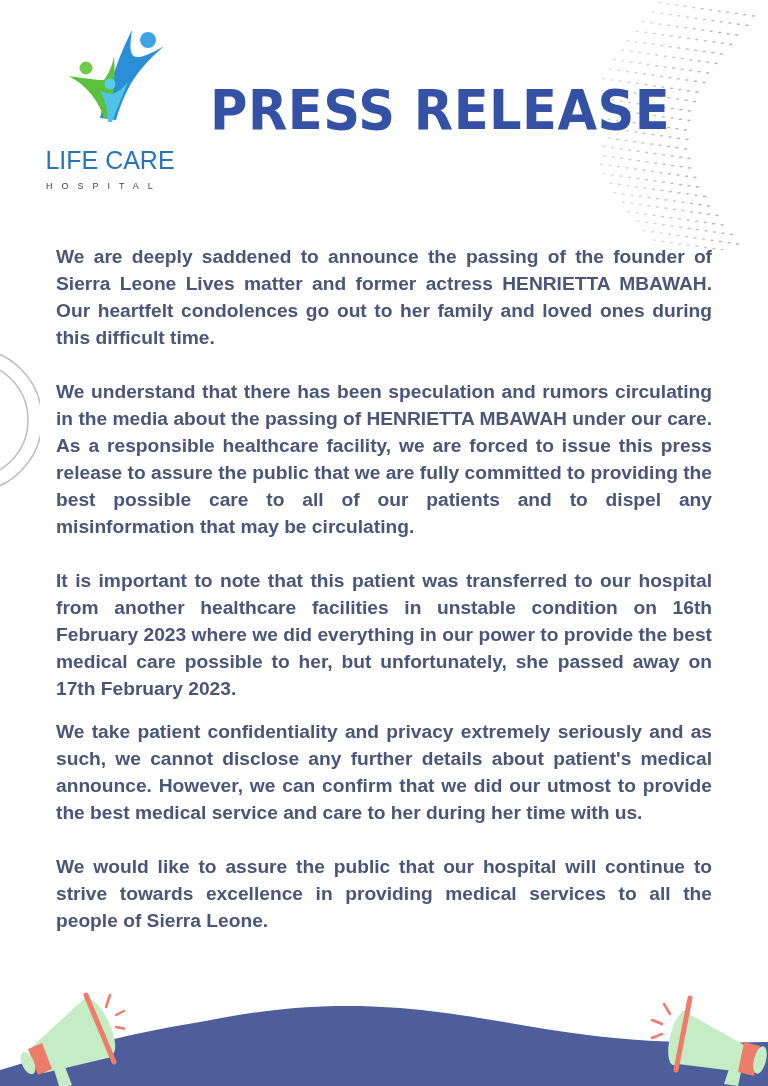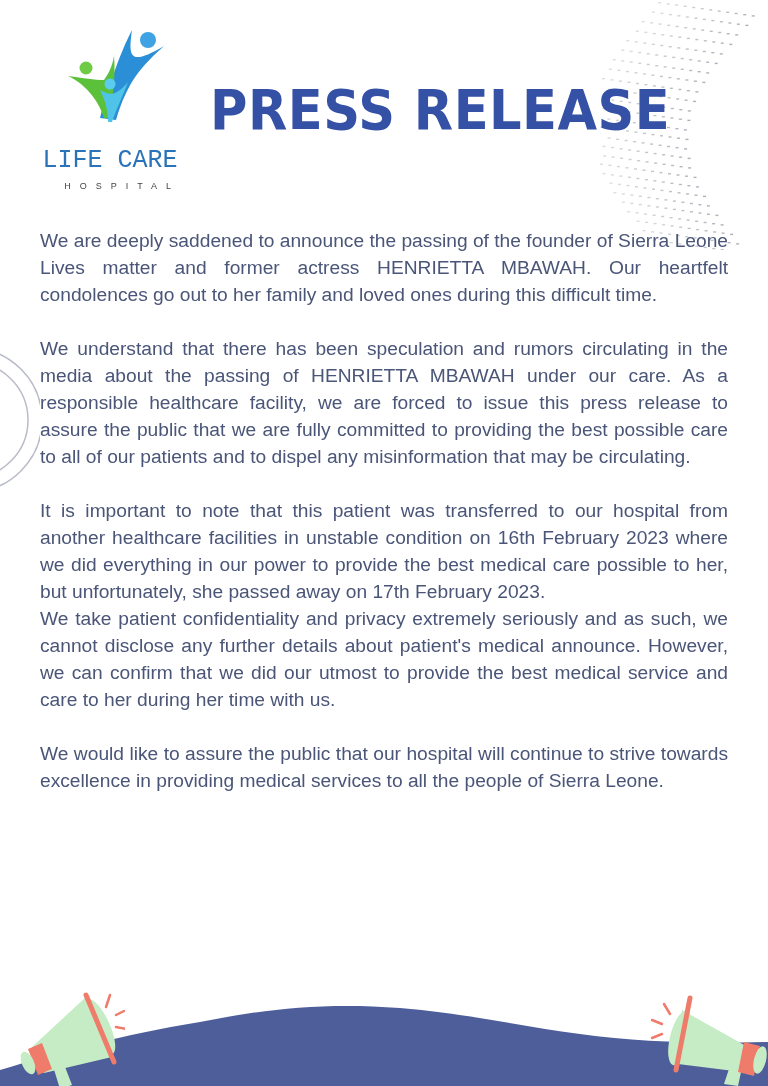--- a/index.html
+++ b/index.html
@@ -8,38 +8,38 @@
       background: #ffffff;
       font-family: "Liberation Sans", sans-serif;
     }
     .deco { position: absolute; }
     #dots { left: 600px; top: 0; width: 168px; height: 250px; }
     #circles { left: -60px; top: 340px; width: 100px; height: 160px; }
     #logo { position: absolute; left: 40px; top: 18px; width: 140px; height: 160px; }
     #logo svg { position: absolute; left: 20px; top: 0; width: 110px; height: 108px; }
     .logo-name {
       position: absolute; left: 0; top: 128px; width: 140px; text-align: center;
-      color: #2a73b8; font-size: 25px; letter-spacing: 0px; font-family: Liberation Mono, monospace;
+      color: #2a73b8; font-size: 25px; letter-spacing: 0px; font-family: Liberation Sans, sans-serif;
     }
     .logo-sub {
-      position: absolute; left: 0; top: 163px; width: 140px; text-align: right;
+      position: absolute; left: 0; top: 163px; width: 140px; text-align: left;
       color: #444; font-size: 9px; letter-spacing: 9px; padding-left: 6px; box-sizing: border-box;
     }
     #title {
       position: absolute; left: 210px; top: 78px; width: 460px;
       color: #3451a6; font-weight: bold; font-size: 55px; letter-spacing: 0.5px;
       font-family: "DejaVu Sans", sans-serif; white-space: nowrap;
       transform: scaleX(0.93); transform-origin: left center;
     }
     #body {
       position: absolute; left: 40px; top: 227px; width: 688px;
       color: #4a5578; font-size: 19.2px; line-height: 27px;
       font-family: "Liberation Sans", sans-serif;
     }
-    #body p { margin: 0; text-align: justify; }
+    #body p { margin: 16px; text-align: justify; font-weight: bold; }
     #body p.gap { margin-top: 27px; }
     #wave { left: 0; top: 990px; width: 768px; height: 96px; }
     #mega-left { left: 10px; top: 985px; width: 115px; height: 101px; }
     #mega-right { left: 640px; top: 980px; width: 128px; height: 106px; }
   </style>
 </head>
 <body>
 
 <svg id="dots" class="deco" viewBox="0 0 168 250">
   <g fill="#9aa0aa">

